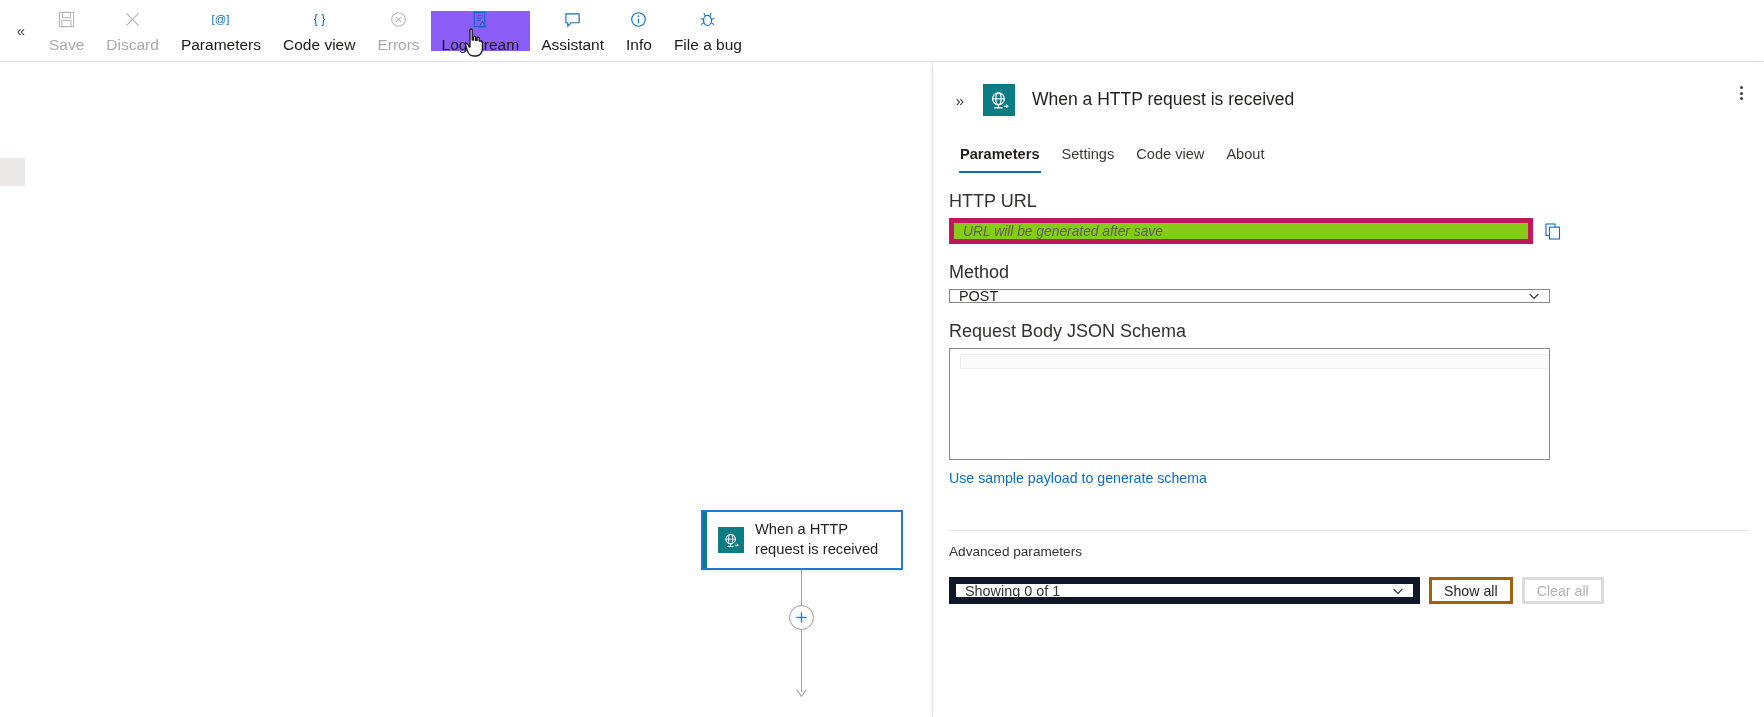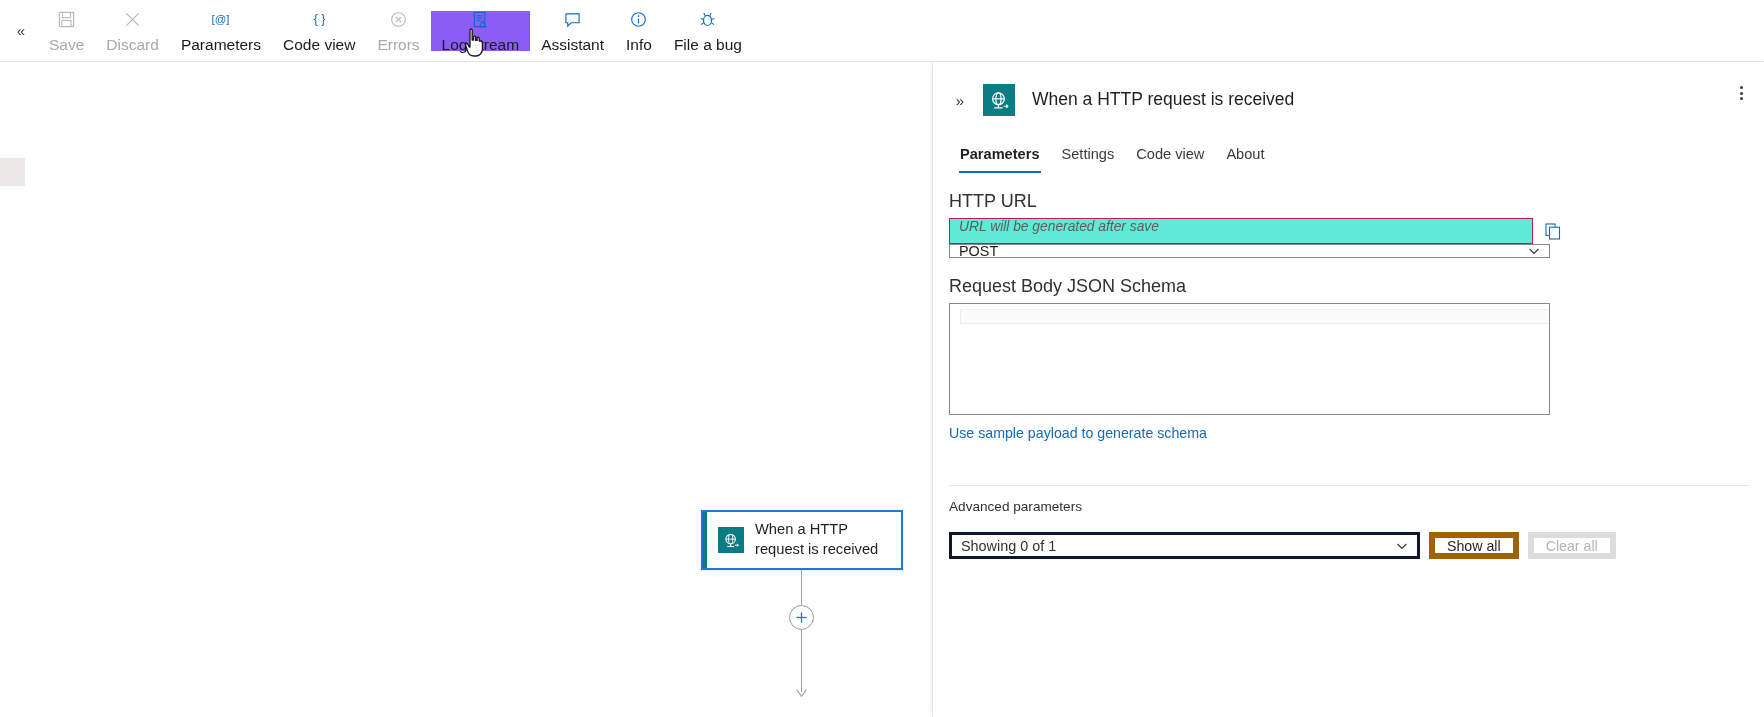--- a/index.html
+++ b/index.html
@@ -215,24 +215,24 @@
   }
   .field-label {
     font-size: 18px;
     color: #323130;
     margin-top: 18px;
     margin-bottom: 6px;
   }
   .text-input {
     width: 584px;
     height: 26px;
-    border: 1px solid #be185d;
-    background: #5eead4;
-    display: flex;
-    align-items: flex-start;
+    border: 5px solid #be185d;
+    background: #84cc16;
+    display: flex;
+    align-items: center;
     padding: 0 9px;
     font-size: 14px;
     cursor: text;
   }
   .text-input .ph {
     color: #605e5c;
     font-style: italic;
     font-size: 13.8px;
   }
   .url-row { display: flex; align-items: center; gap: 10px; }
@@ -292,34 +292,34 @@
     margin-bottom: 18px;
   }
   .adv-row {
     display: flex;
     align-items: center;
     gap: 9px;
   }
   .adv-select {
     width: 471px;
     height: 27px;
-    border: 3px solid #0f172a;
+    border: 7px solid #0f172a;
     background: #ffffff;
     display: flex;
     align-items: center;
     justify-content: space-between;
     padding: 0 9px;
     font-size: 14.4px;
     color: #323130;
     cursor: pointer;
   }
   .btn {
     height: 27px;
     min-width: 70px;
-    border: 6px solid #a16207;
+    border: 3px solid #a16207;
     background: #ffffff;
     font-size: 14.2px;
     color: #201f1e;
     display: flex; align-items: center; justify-content: center;
     padding: 0 12px;
     cursor: pointer;
   }
   .btn.disabled { color: #b6b4b2; border-color: #dcdcdc; cursor: default; }
 </style>
 </head>
@@ -498,20 +498,21 @@
           <span class="ph">URL will be generated after save</span>
         </div>
         <div class="copy-btn">
           <svg width="16" height="17" viewBox="0 0 16 17">
             <rect x="1" y="1" width="9" height="11.5" fill="none" stroke="#0f6cbd" stroke-width="1.1"></rect>
             <rect x="4.5" y="4.2" width="10" height="11.8" fill="#ffffff" stroke="#0f6cbd" stroke-width="1.1"></rect>
           </svg>
         </div>
       </div>
 
+      <div class="field-label">Method</div>
       <div class="select-input">
         <span>POST</span>
         <svg class="chev" viewBox="0 0 12 12">
           <path d="M1.6 4 L6 8.4 L10.4 4" fill="none" stroke="#323130" stroke-width="1.1"></path>
         </svg>
       </div>
 
       <div class="field-label">Request Body JSON Schema</div>
       <div class="code-area">
         <div class="code-line"></div>

